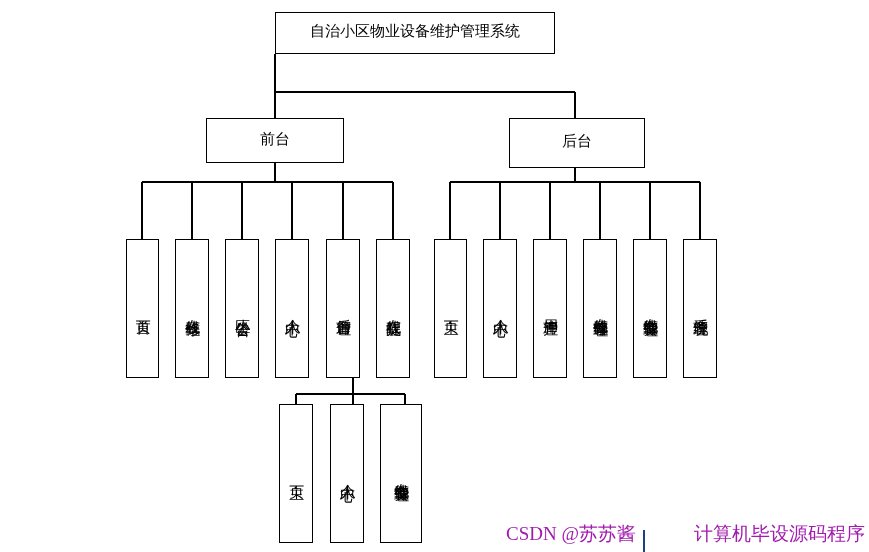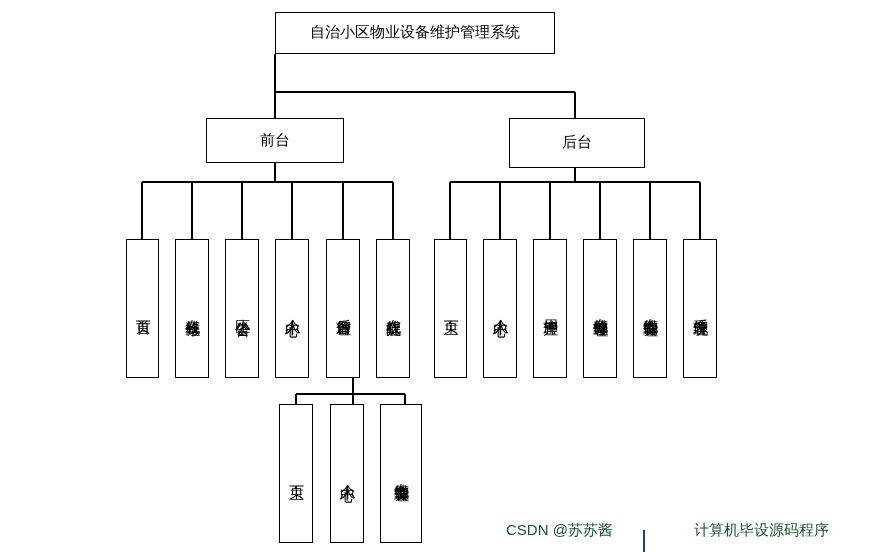--- a/index.html
+++ b/index.html
@@ -34,36 +34,37 @@
     align-items: center;
     justify-content: center;
     text-align: center;
     font-size: 15px;
     line-height: 1.15;
     color: #000000;
   }
   .node.horiz {
     padding: 0 28px;
     white-space: nowrap;
+    font-family: Liberation Mono, monospace;
   }
   .node.vert {
     writing-mode: vertical-rl;
     text-orientation: upright;
     letter-spacing: 1px;
     padding: 8px 0;
   }
   .node.vert span {
     display: inline-block;
   }
   .watermark {
     position: absolute;
-    font-size: 15px;
-    color: #14532d;
+    font-size: 19px;
+    color: #a21caf;
     white-space: nowrap;
-    font-family: Liberation Sans, sans-serif;
+    font-family: Liberation Serif, serif;
   }
   .cursor {
     position: absolute;
     width: 2px;
     height: 22px;
     background: #1b3f8b;
   }
 </style>
 </head>
 <body>

